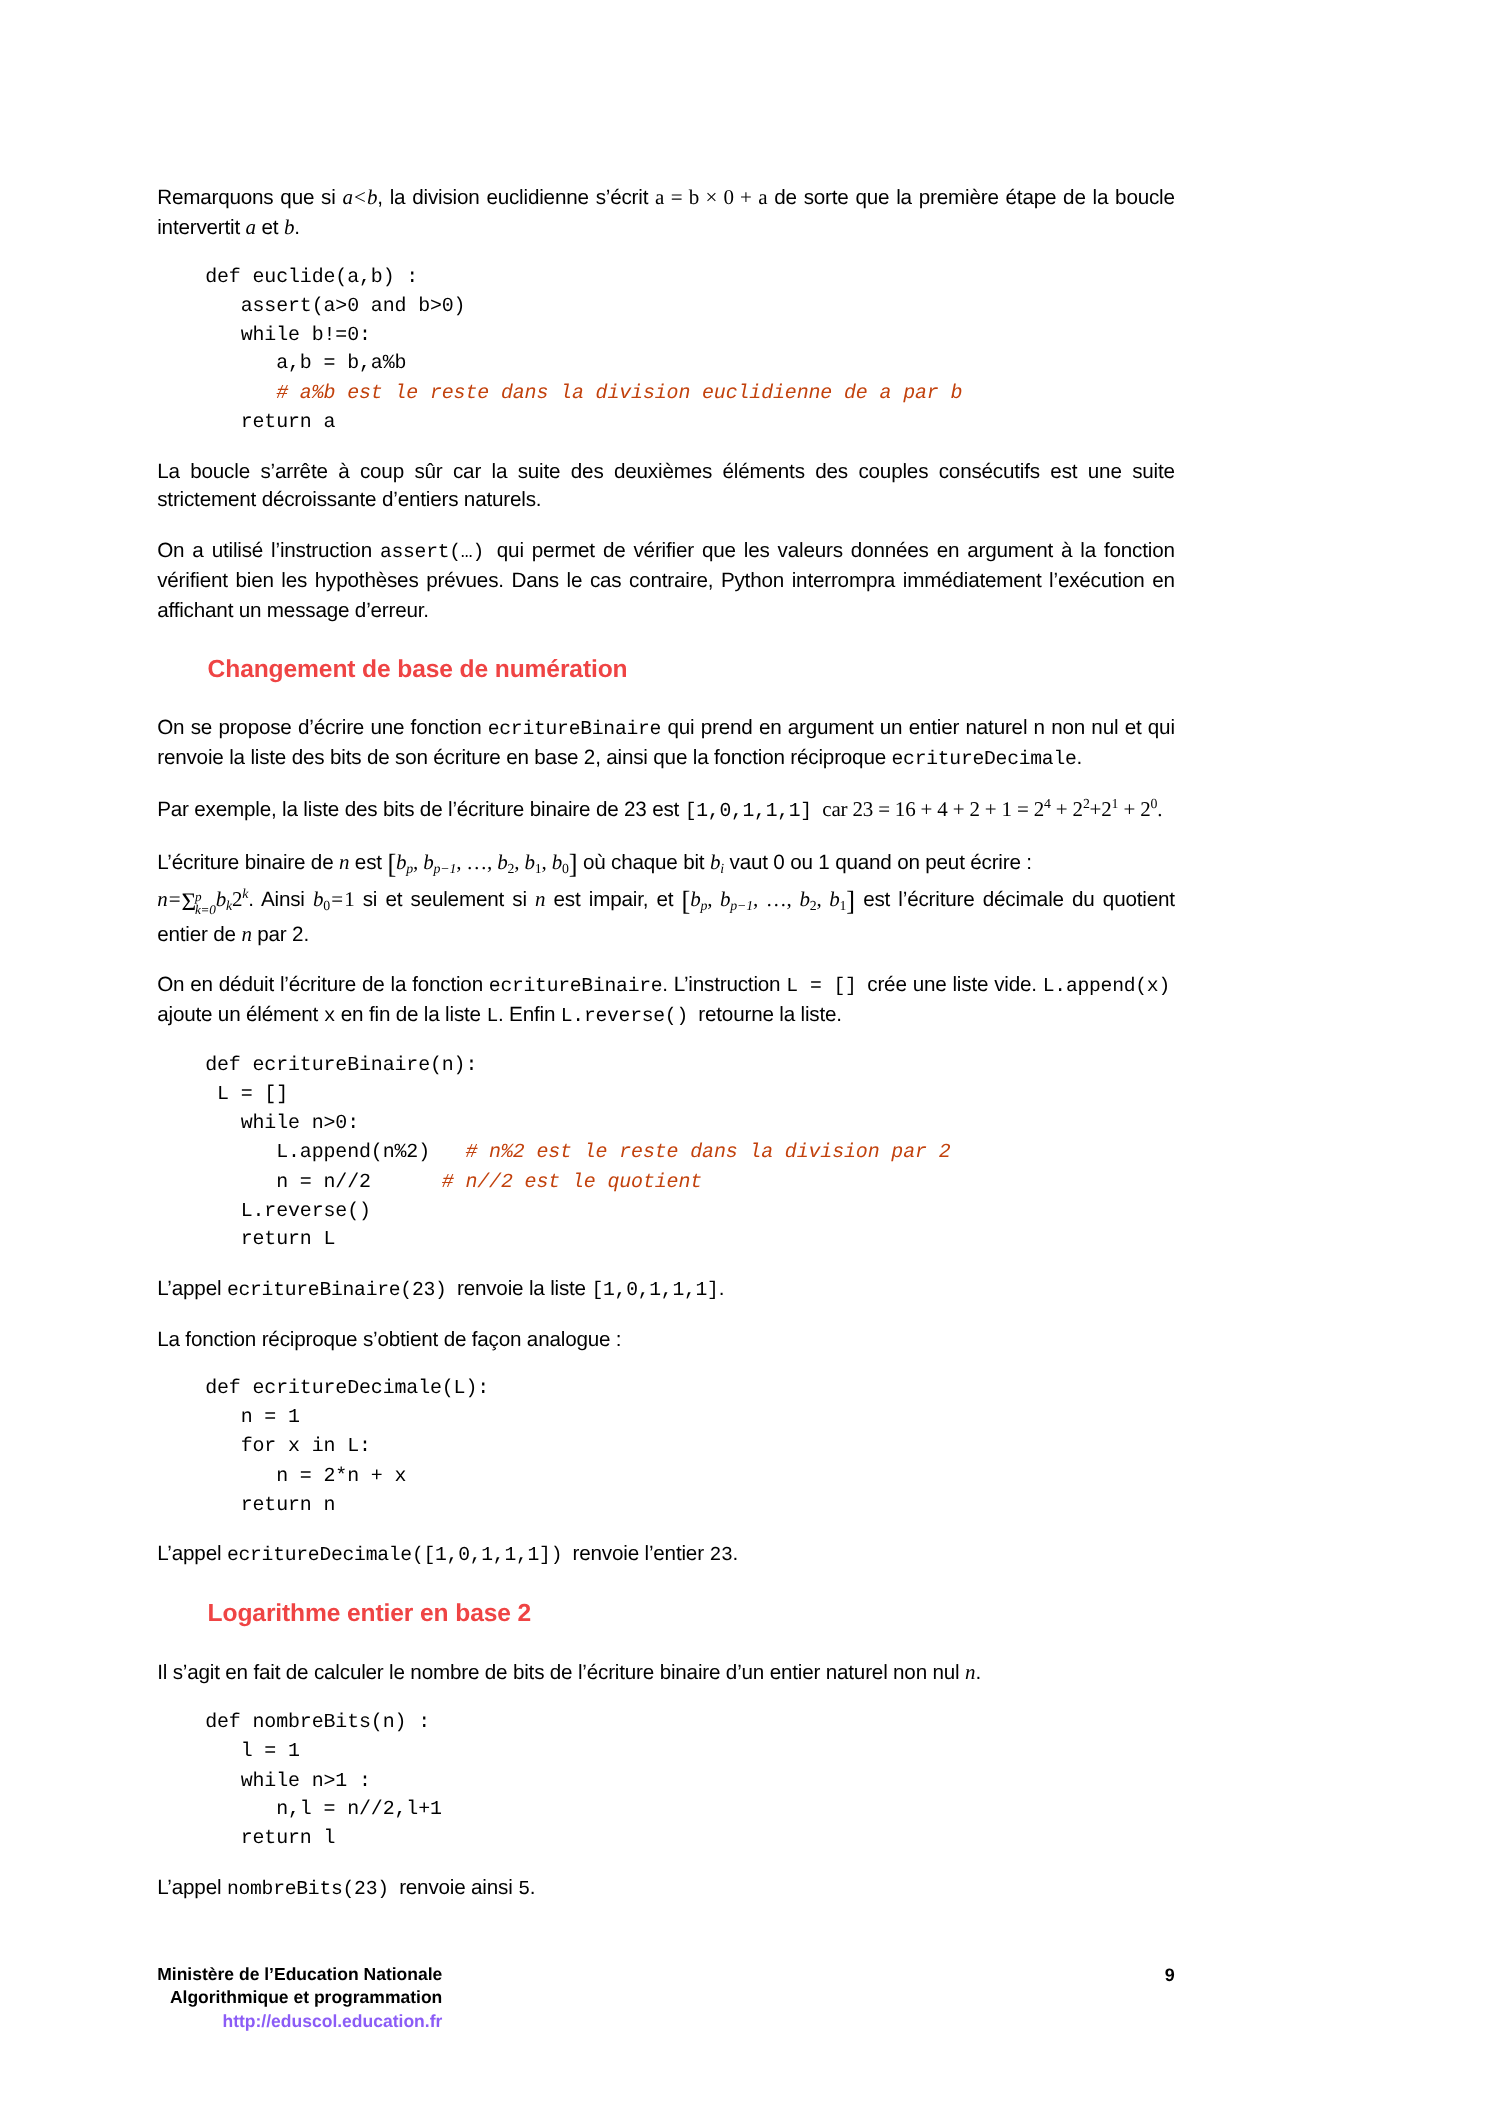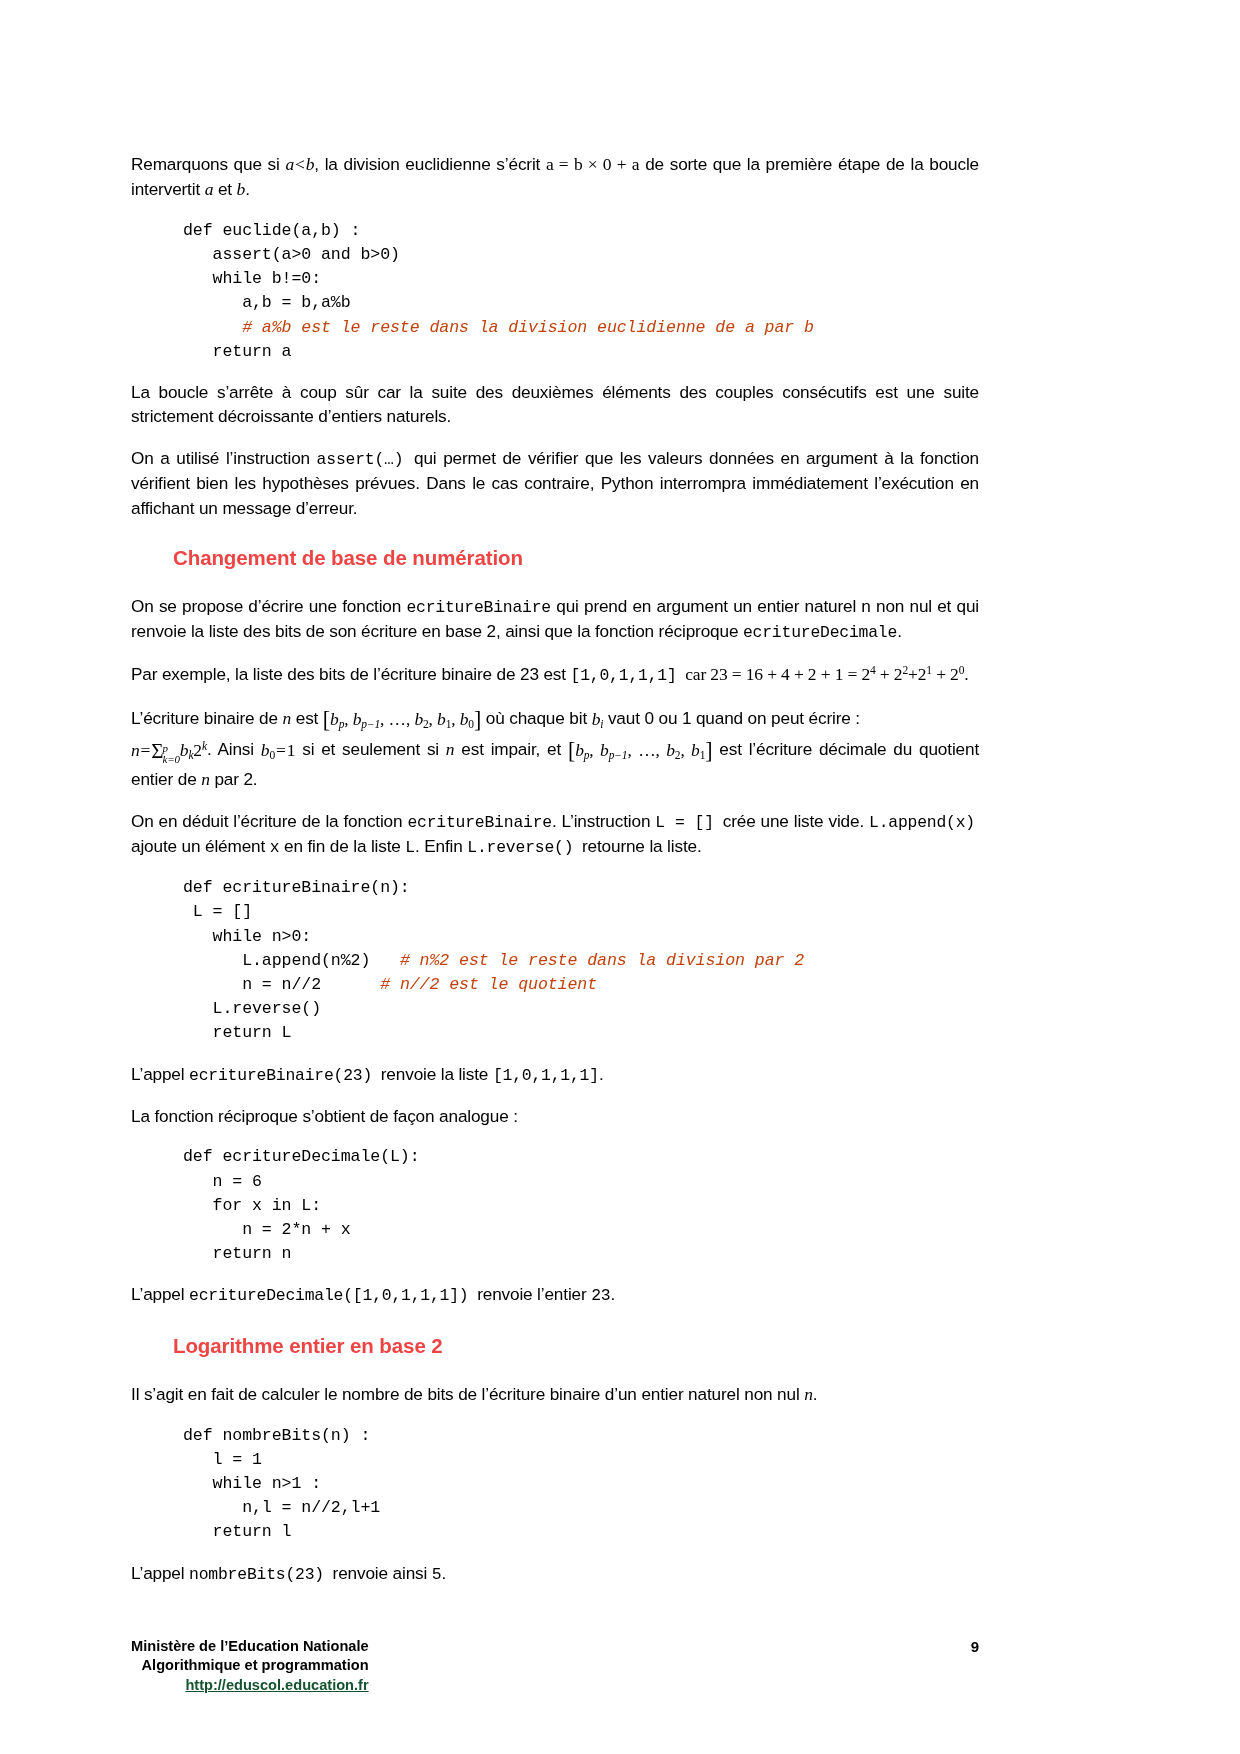--- a/index.html
+++ b/index.html
@@ -117,21 +117,21 @@
     margin-left: -1px;
   }
   .sumlim .up { display: block; font-style: italic; }
   .sumlim .lo { display: block; font-style: italic; }
 
   
   pre.code {
     font-family: "Liberation Mono", "DejaVu Sans Mono", monospace;
     font-size: 16.6px;
     line-height: 1.46;
-    margin: 0 0 0 12px;
+    margin: 0 0 0 0;
     padding: 0;
     color: #000000;
     white-space: pre;
     letter-spacing: -0.1px;
   }
   .code-block {
     margin: 8px 0 16px 40px;
   }
   .code-line { display: block; white-space: pre; }
   .comment { color: #c2410c; font-style: italic; }
@@ -157,22 +157,21 @@
   .footer-line { display: block; text-align: right; }
   .footer-left {
     float: left;
   }
   .footer-page {
     float: right;
     font-size: 15px;
     font-weight: bold;
   }
   .footer-url {
-    color: #14532d;
-    text-decoration: underline;
+    color: #8b5cf6;
     font-weight: bold;
   }
   .clearfix::after { content: ""; display: table; clear: both; }
 </style>
 </head>
 <body>
 
 <div class="page">
   <div class="content">
 
@@ -198,21 +197,21 @@
 
     <div class="code-block">
       <pre class="code"><span class="code-line">def ecritureBinaire(n):</span><span class="code-line"> L = []</span><span class="code-line">   while n&gt;0:</span><span class="code-line"><span>      L.append(n%2)</span><span class="comment">   # n%2 est le reste dans la division par 2</span></span><span class="code-line"><span>      n = n//2</span><span class="comment">      # n//2 est le quotient</span></span><span class="code-line">   L.reverse()</span><span class="code-line">   return L</span></pre>
     </div>
 
     <p class="body-text"><span>L’appel </span><span class="mono mono-sp">ecritureBinaire(23)</span> <span>renvoie la liste </span><span class="mono">[1,0,1,1,1]</span><span>.</span></p>
 
     <p class="body-text">La fonction réciproque s’obtient de façon analogue :</p>
 
     <div class="code-block">
-      <pre class="code"><span class="code-line">def ecritureDecimale(L):</span><span class="code-line">   n = 6</span><span class="code-line">   for x in L:</span><span class="code-line">      n = 2*n + x</span><span class="code-line">   return n</span></pre>
+      <pre class="code"><span class="code-line">def ecritureDecimale(L):</span><span class="code-line">   n = 1</span><span class="code-line">   for x in L:</span><span class="code-line">      n = 2*n + x</span><span class="code-line">   return n</span></pre>
     </div>
 
     <p class="body-text"><span>L’appel </span><span class="mono mono-sp">ecritureDecimale([1,0,1,1,1])</span> <span>renvoie l’entier </span><span class="mono">23</span><span>.</span></p>
 
     <h2 class="section-heading">Logarithme entier en base 2</h2>
 
     <p class="body-text"><span>Il s’agit en fait de calculer le nombre de bits de l’écriture binaire d’un entier naturel non nul </span><span class="mi">n</span><span>.</span></p>
 
     <div class="code-block">
       <pre class="code"><span class="code-line">def nombreBits(n) :</span><span class="code-line">   l = 1</span><span class="code-line">   while n&gt;1 :</span><span class="code-line">      n,l = n//2,l+1</span><span class="code-line">   return l</span></pre>

